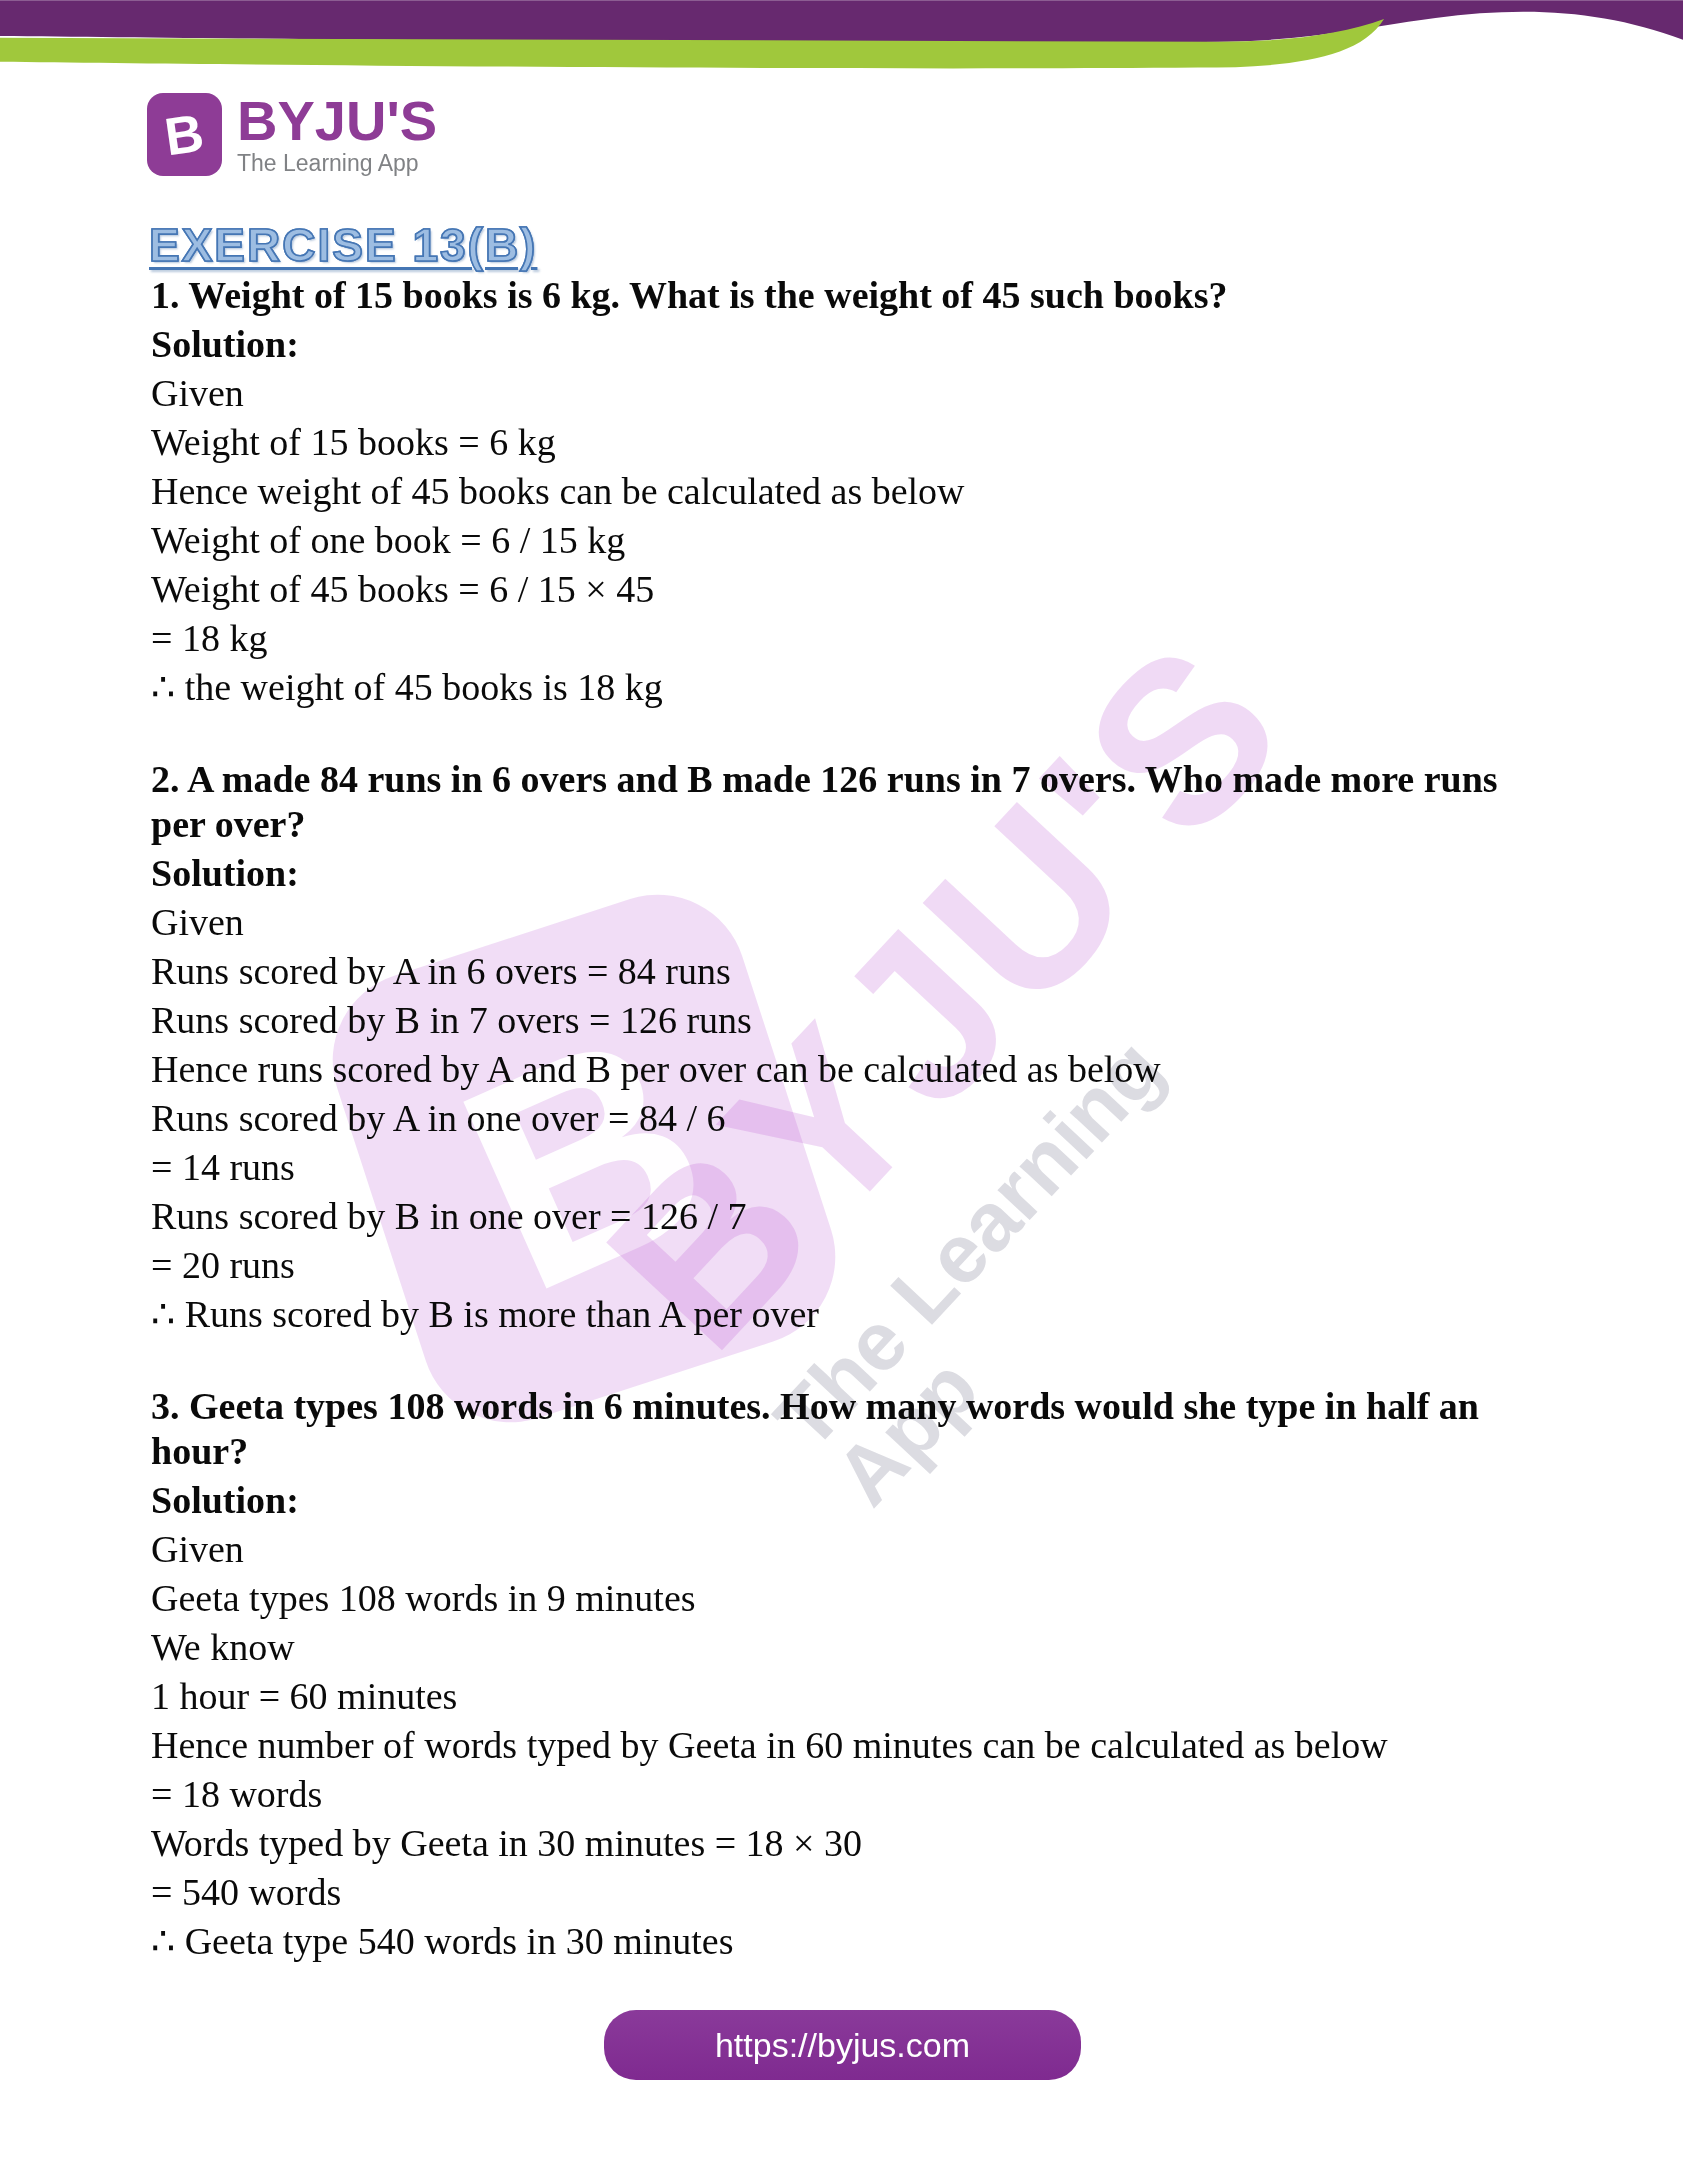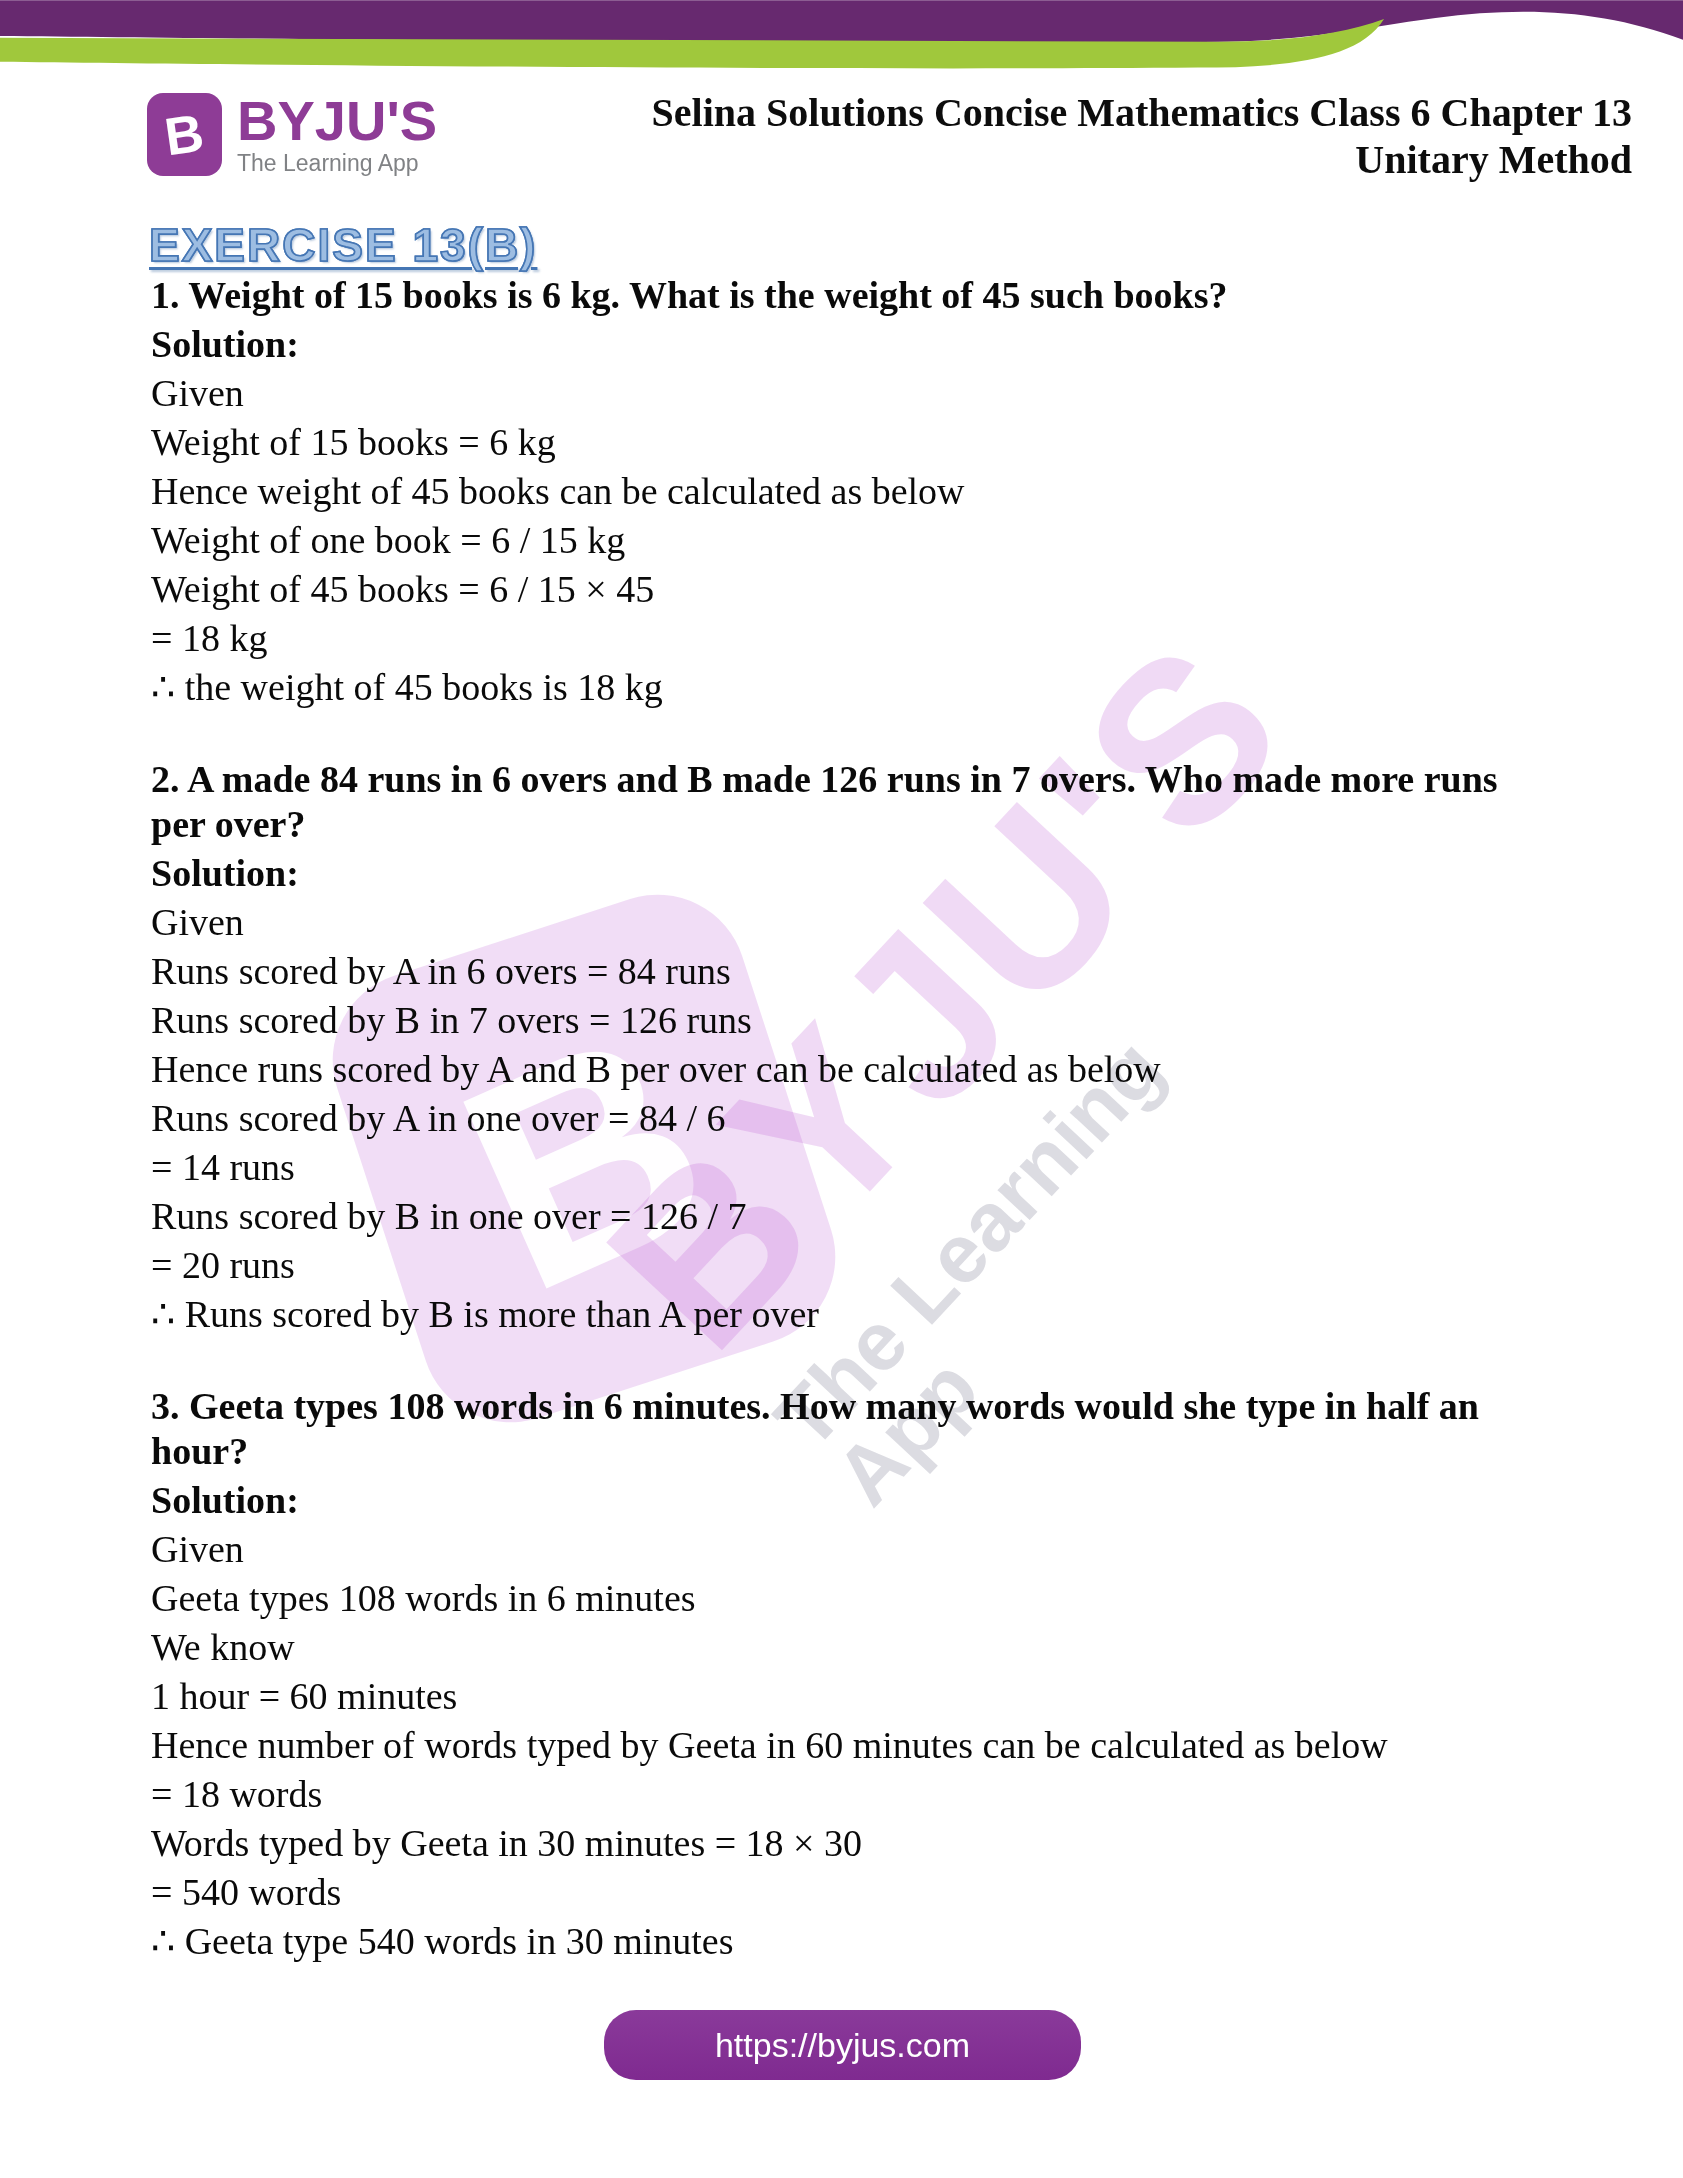--- a/index.html
+++ b/index.html
@@ -131,24 +131,20 @@
   <div class="logo">
     <div class="logo-icon">
       <span class="b-glyph">B</span>
     </div>
     <div class="logo-text">
       <div class="brand-name">BYJU'S</div>
       <div class="brand-tagline">The Learning App</div>
     </div>
   </div>
 
-  <div class="doc-title">
-    <div>Selina Solutions Concise Mathematics Class 6 Chapter 13</div>
-    <div>Unitary Method</div>
-  </div>
 
   <div class="exercise-heading">EXERCISE 13(B)</div>
 
   <div class="content" id="questions">
       <section class="question-block">
         <p class="q-text">1. Weight of 15 books is 6 kg. What is the weight of 45 such books?</p>
         <p class="q-label">Solution:</p>
         <p class="step">Given</p>
         <p class="step">Weight of 15 books = 6 kg</p>
         <p class="step">Hence weight of 45 books can be calculated as below</p>
@@ -167,21 +163,21 @@
         <p class="step">Runs scored by A in one over = 84 / 6</p>
         <p class="step">= 14 runs</p>
         <p class="step">Runs scored by B in one over = 126 / 7</p>
         <p class="step">= 20 runs</p>
         <p class="step">∴ Runs scored by B is more than A per over</p>
       </section>
       <section class="question-block">
         <p class="q-text">3. Geeta types 108 words in 6 minutes. How many words would she type in half an hour?</p>
         <p class="q-label">Solution:</p>
         <p class="step">Given</p>
-        <p class="step">Geeta types 108 words in 6 minutes</p>
+        <p class="step">Geeta types 108 words in 9 minutes</p>
         <p class="step">We know</p>
         <p class="step">1 hour = 60 minutes</p>
         <p class="step">Hence number of words typed by Geeta in 60 minutes can be calculated as below</p>
         <p class="step">= 18 words</p>
         <p class="step">Words typed by Geeta in 30 minutes = 18 × 30</p>
         <p class="step">= 540 words</p>
         <p class="step">∴ Geeta type 540 words in 30 minutes</p>
       </section>
     </div>
 

